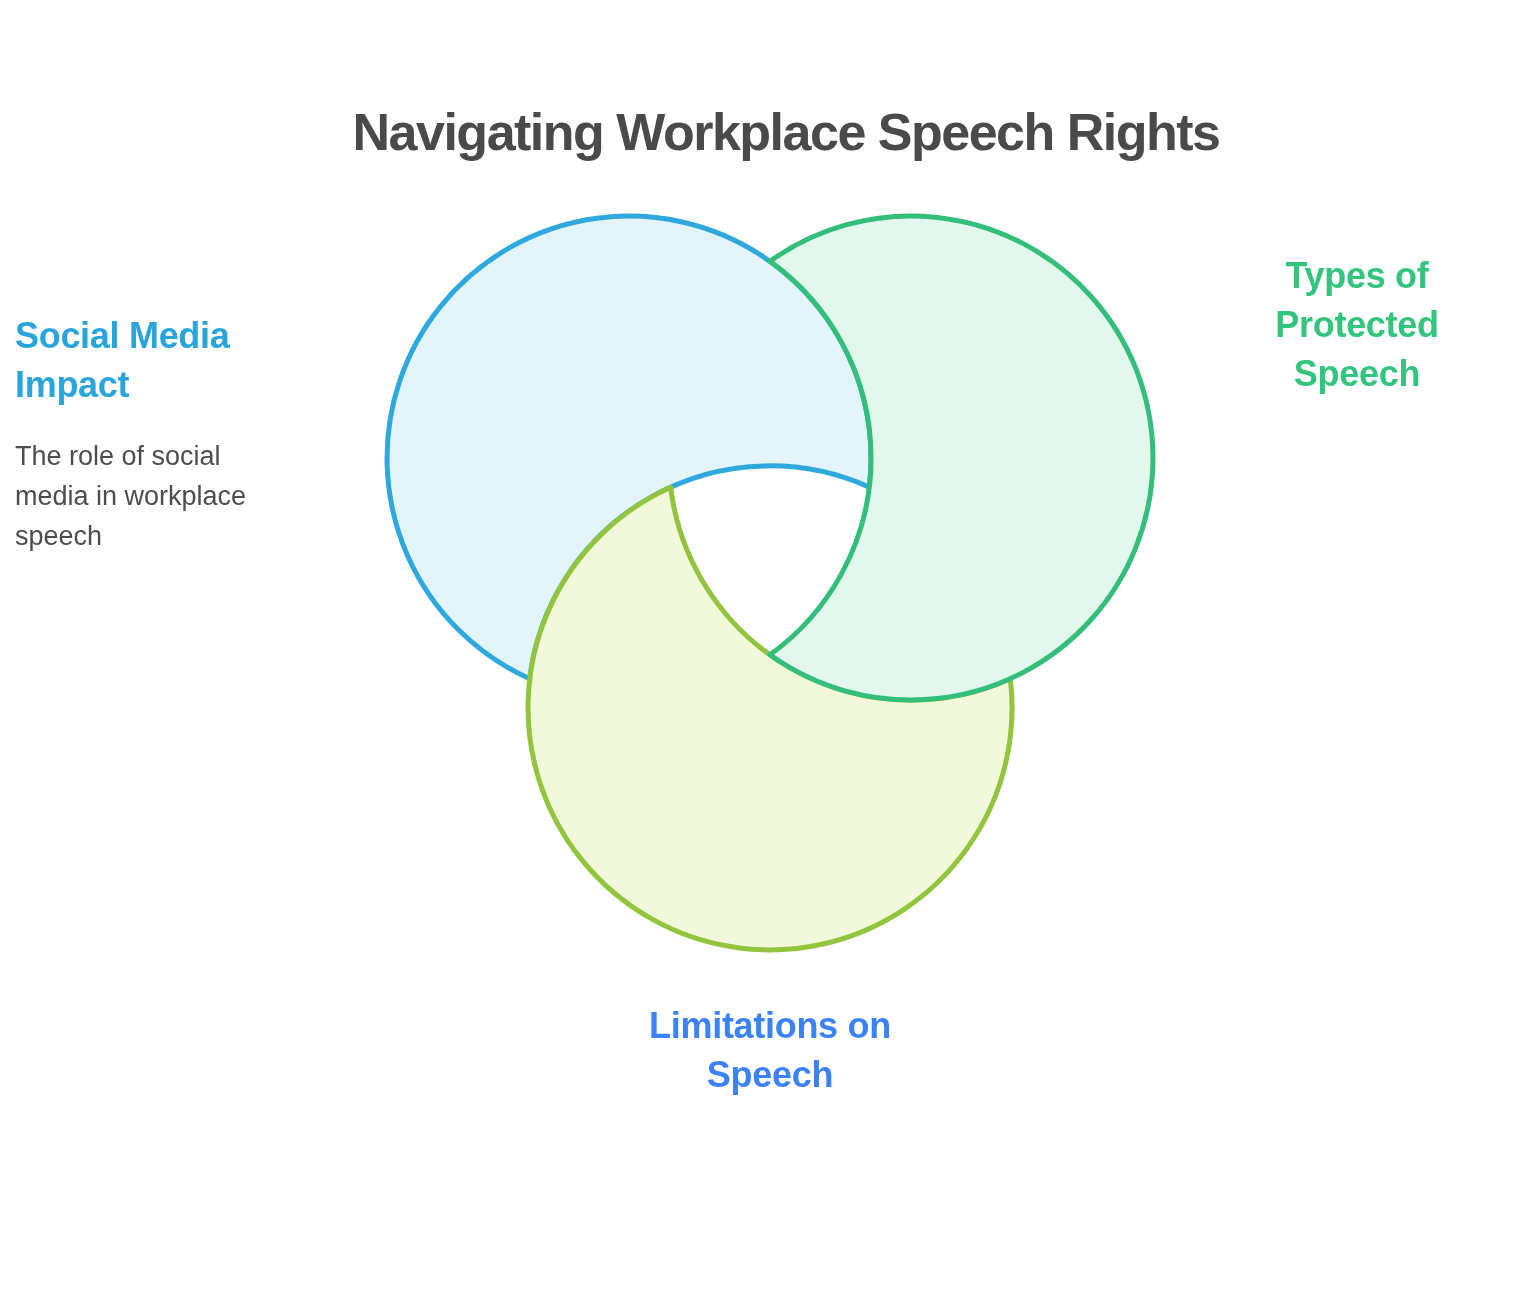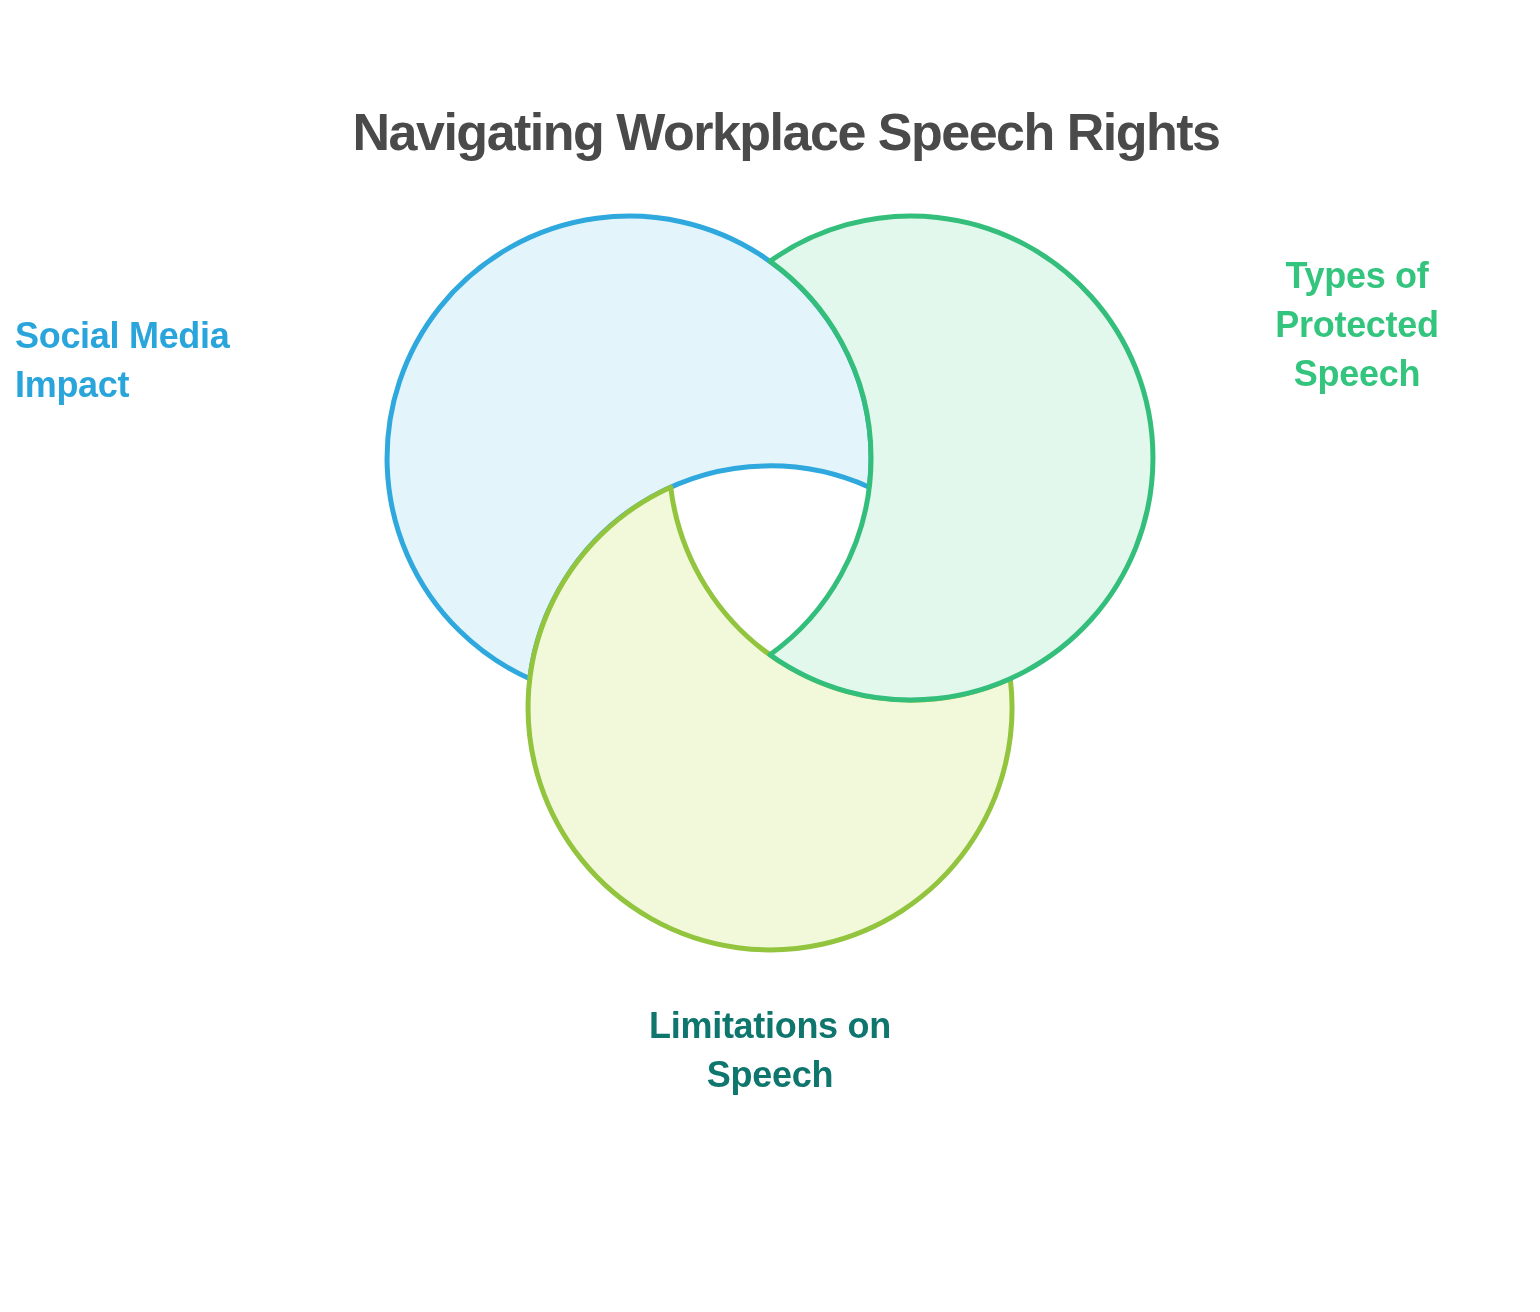--- a/index.html
+++ b/index.html
@@ -62,21 +62,21 @@
     width: 300px;
     text-align: center;
   }
   .label-protected .heading { color: #33C57D; }
   .label-limitations {
     top: 1002px;
     left: 0;
     width: 100%;
     text-align: center;
   }
-  .label-limitations .heading { color: #0f766e; }
+  .label-limitations .heading { color: #3b82f6; }
 </style>
 </head>
 <body>
 
 <div class="canvas">
 
   <div class="title">Navigating Workplace Speech Rights</div>
 
   <svg class="venn" width="1540" height="1312" viewBox="0 0 1540 1312">
 
@@ -89,20 +89,23 @@
     </g>
 
     <g stroke-width="5" stroke-linejoin="round" stroke-linecap="round" stroke="#34BE7B">
       <path d="M 770 261.3 A 242 242 0 1 1 770 654.7 A 242 242 0 0 0 770 261.3 Z" fill="#E2F8EC"></path>
     </g>
   </svg>
 
   <div class="label label-social">
     <div class="heading">Social Media
 Impact</div>
+    <div class="desc">The role of social
+media in workplace
+speech</div>
   </div>
 
   <div class="label label-protected">
     <div class="heading">Types of
 Protected
 Speech</div>
   </div>
 
   <div class="label label-limitations">
     <div class="heading">Limitations on

